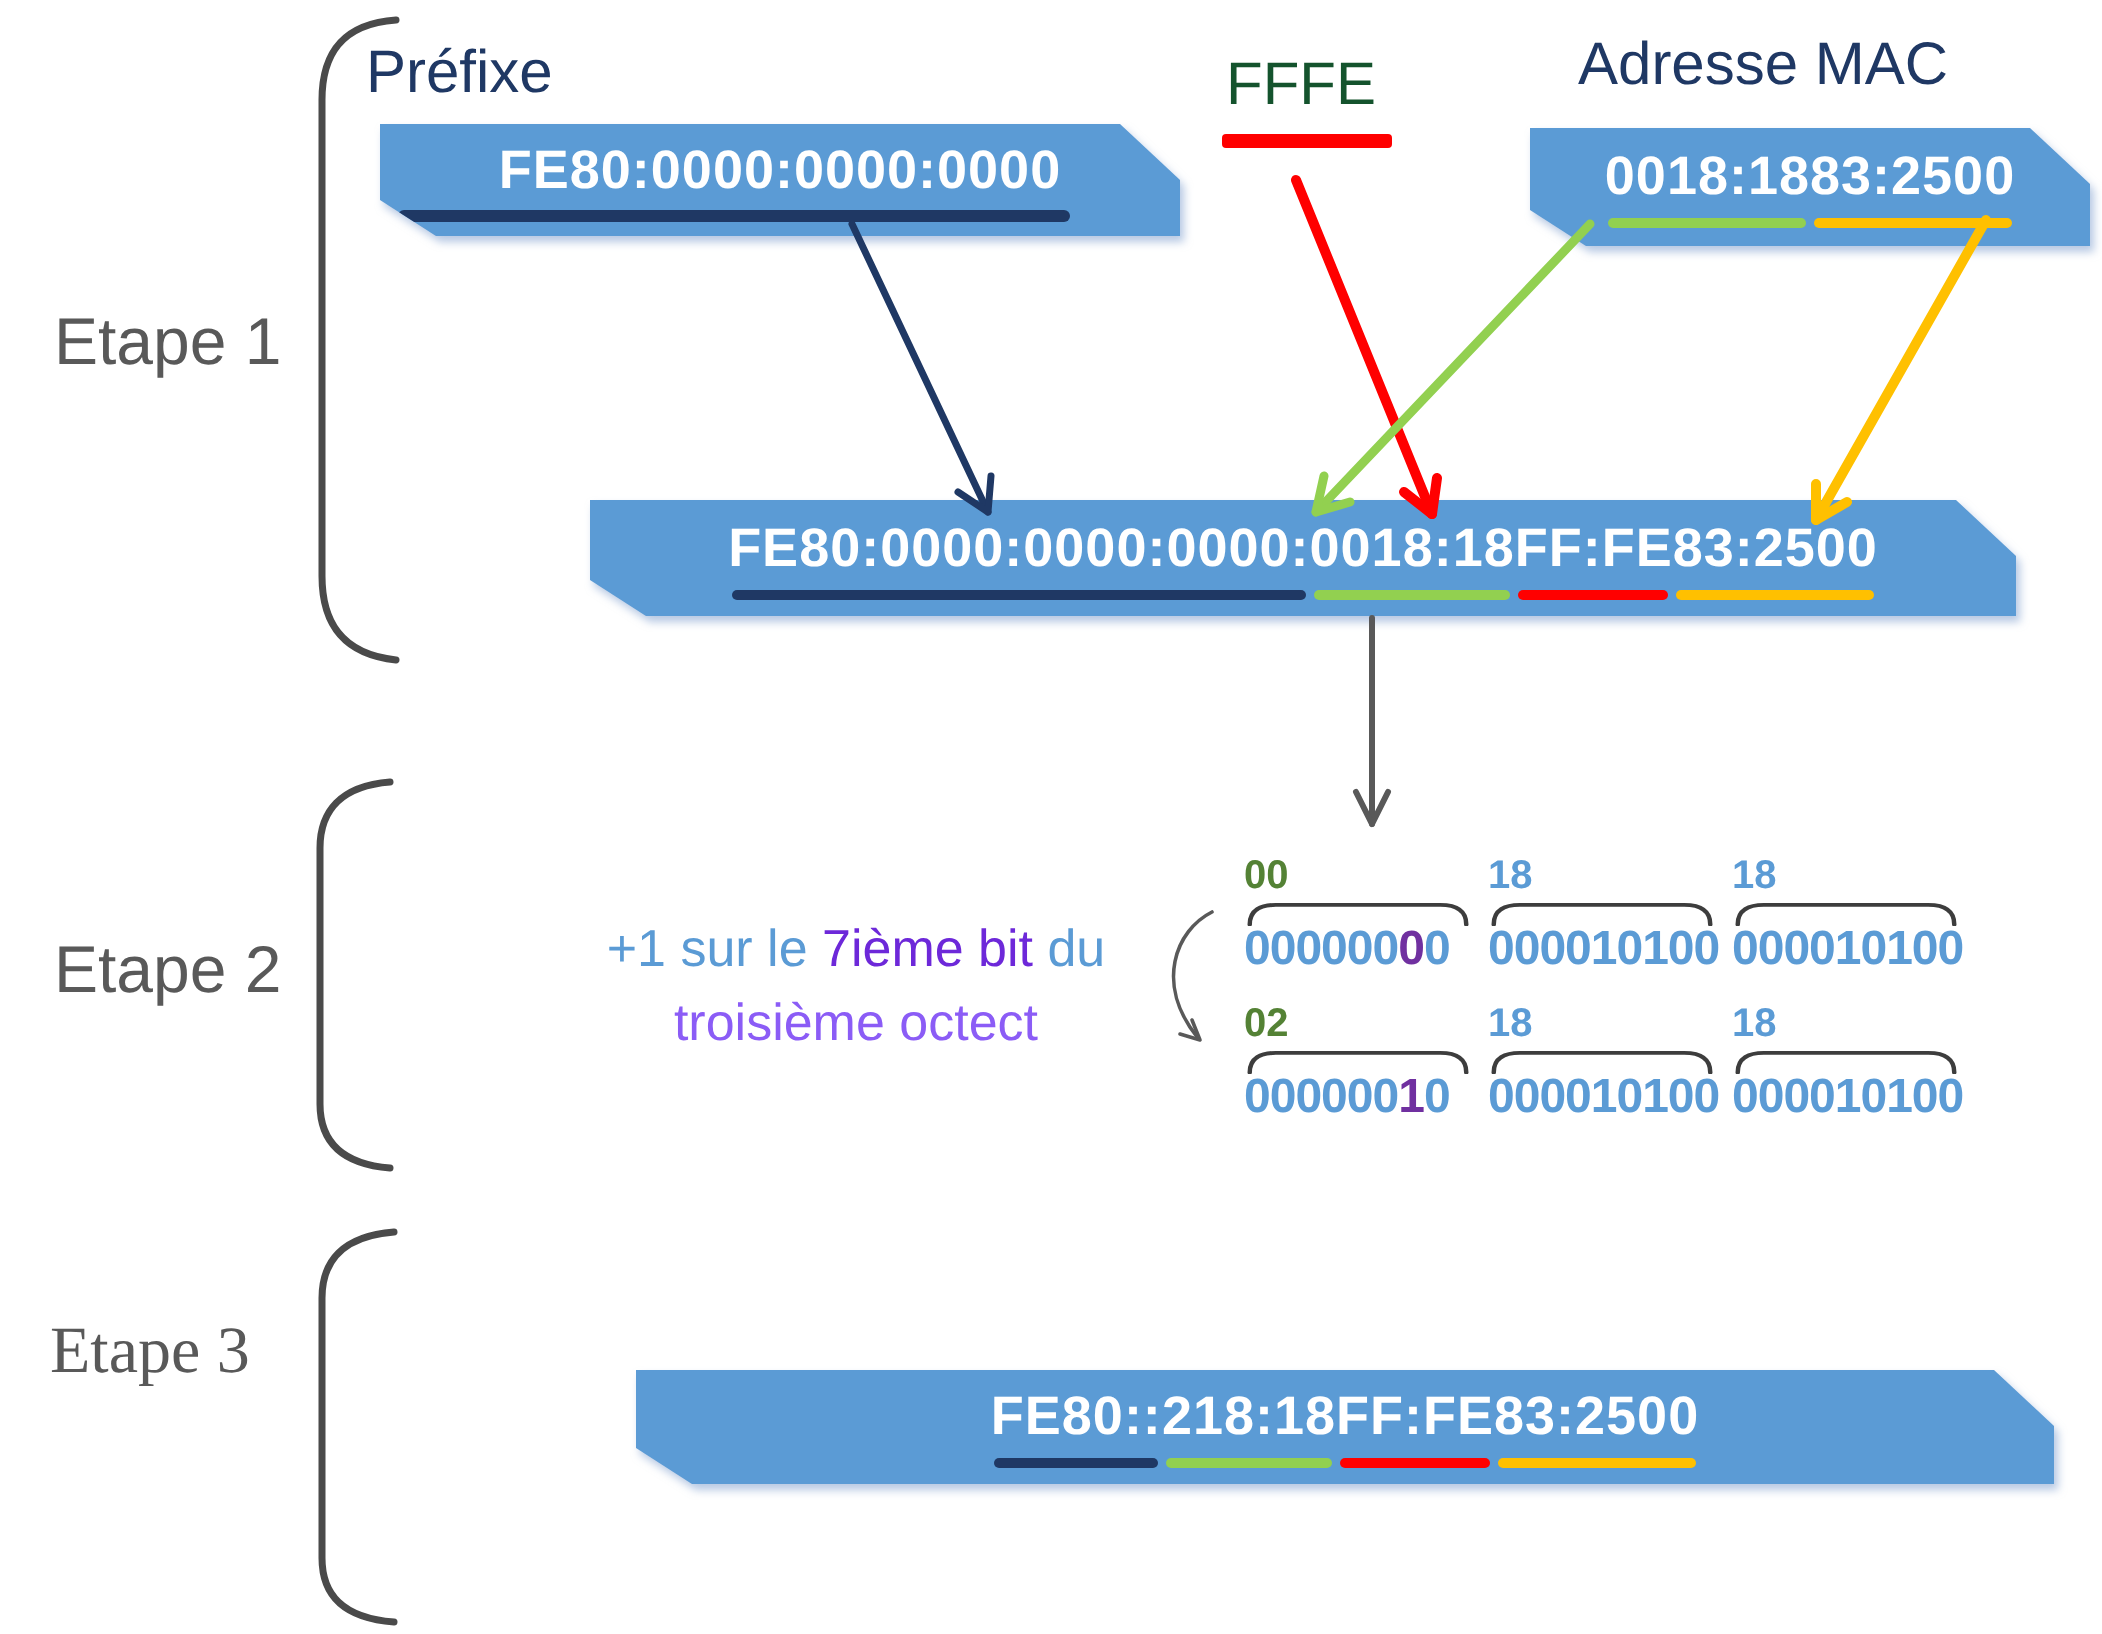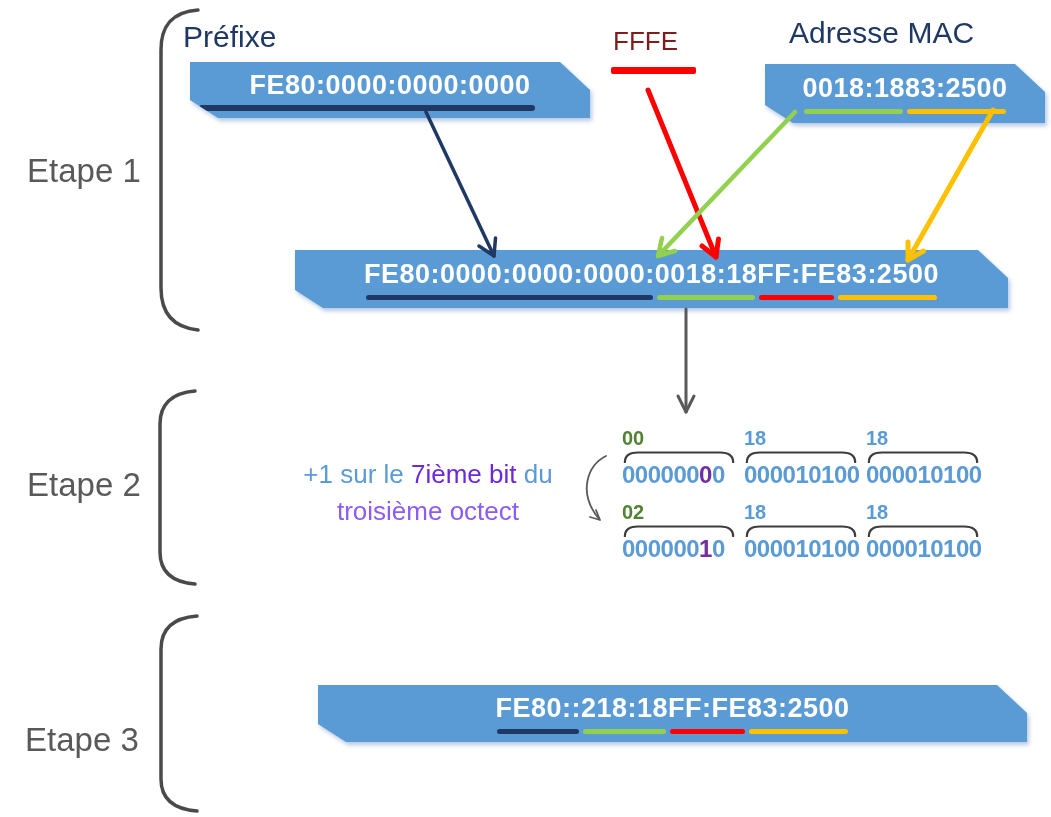--- a/index.html
+++ b/index.html
@@ -3,21 +3,21 @@
 <meta charset="utf-8">
 <style>
   html,body { margin:0; padding:0; background:#fff; }
   .canvas {
     position:relative; width:1051px; height:817px; overflow:hidden;
     background:#ffffff; font-family:"Liberation Sans", sans-serif;
   }
   
   .heading { position:absolute; color:#1F3864; font-size:30px; white-space:nowrap; }
   .step-label { position:absolute; color:#595959; font-size:33px; white-space:nowrap; }
-  .fffe { position:absolute; color:#7f1d1d; font-size:26px; }
+  .fffe { position:absolute; color:#14532d; font-size:30px; }
   .fffe-bar { position:absolute; background:#FF0000; height:7px; border-radius:2px; }
   
   .banner-wrap { position:absolute; filter:drop-shadow(2px 3px 2px rgba(110,145,200,0.50)); }
   .banner {
     width:100%; height:100%; background:#5B9BD5;
     clip-path:polygon(0 0, calc(100% - 30px) 0, 100% 28px, 100% 100%, 28px 100%, 0 calc(100% - 18px));
     display:flex; align-items:center; justify-content:center;
   }
   .banner-text { color:#fff; font-weight:bold; font-size:27px; letter-spacing:.5px;
                  white-space:nowrap; padding-bottom:10px; }
@@ -43,21 +43,21 @@
   
   .strokes { position:absolute; left:0; top:0; pointer-events:none; }
 </style>
 </head>
 <body>
 
 <div class="canvas">
 
   <div class="step-label" style="left:27px; top:152px;">Etape 1</div>
   <div class="step-label" style="left:27px; top:466px;">Etape 2</div>
-  <div class="step-label" style="left:25px; top:721px;">Etape 3</div>
+  <div class="step-label" style="left:25px; top:658px;font-family:Liberation Serif, serif;">Etape 3</div>
 
   <div class="heading" style="left:183px; top:20px;">Préfixe</div>
   <div class="fffe" style="left:613px; top:26px;">FFFE</div>
   <div class="fffe-bar" style="left:611px; top:67px; width:85px;"></div>
   <div class="heading" style="left:752px; top:16px;margin-left:37px;">Adresse MAC</div>
 
   <div class="banner-wrap" style="left:190px; top:62px; width:400px; height:56px;">
     <div class="banner">
       <div class="banner-text">
         <span class="part u-navy u-wide">FE80:0000:0000:0000</span>

